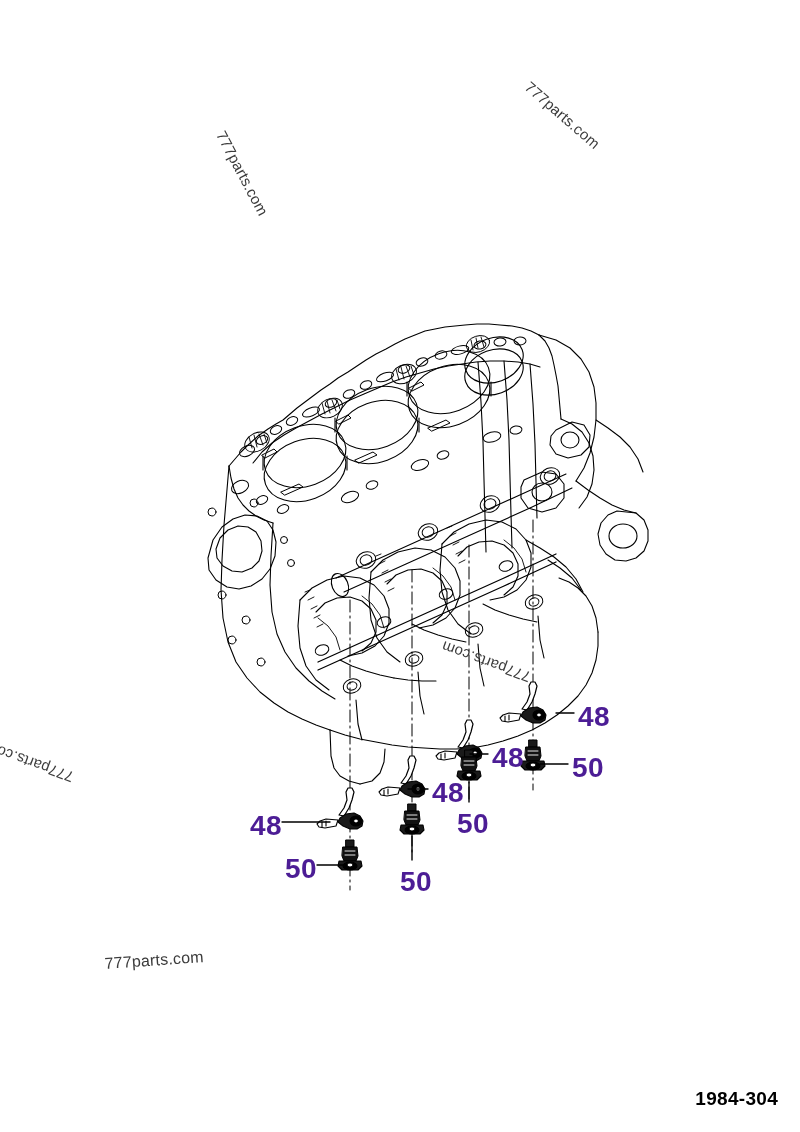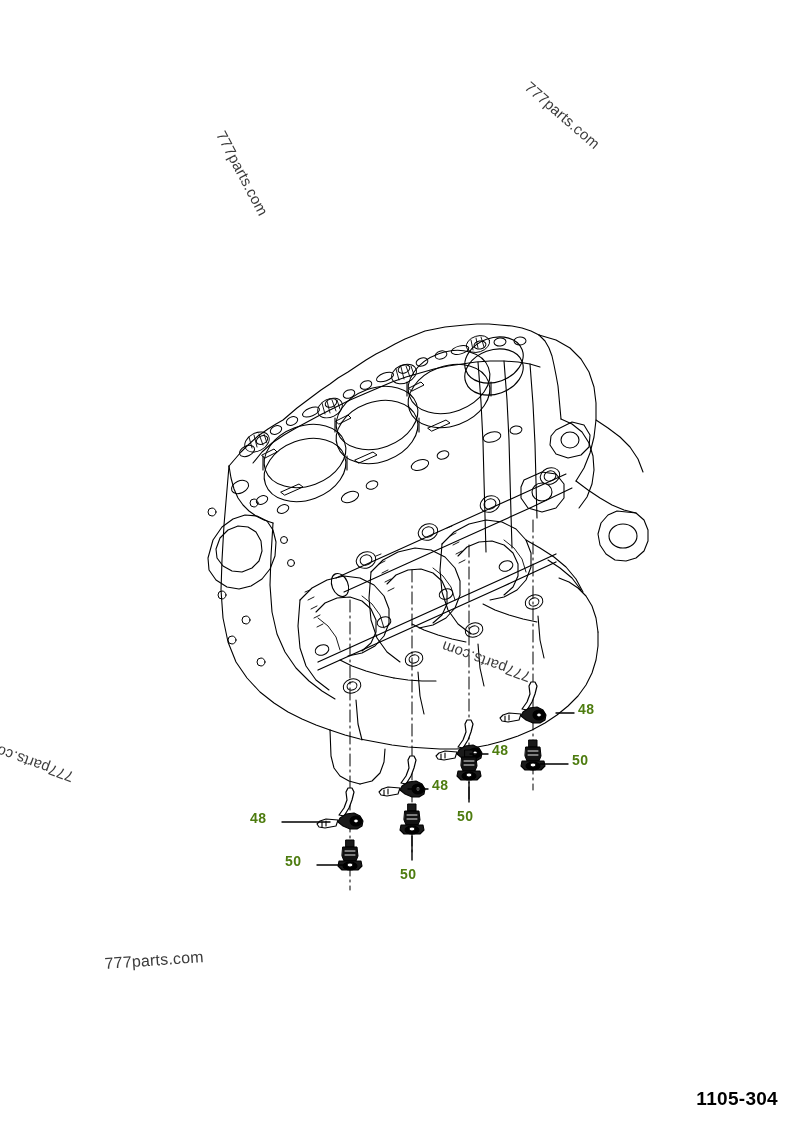--- a/index.html
+++ b/index.html
@@ -30,22 +30,22 @@
     font-family: "Liberation Sans", sans-serif;
     font-size: 15px;
     white-space: nowrap;
     opacity: 0.92;
     letter-spacing: 0.2px;
   }
   .callout {
     position: absolute;
     font-family: "Liberation Sans", sans-serif;
     font-weight: bold;
-    font-size: 14px;
-    color: #4d7c0f;
+    font-size: 28px;
+    color: #4c1d95;
     white-space: nowrap;
     letter-spacing: 0.5px;
     text-align: center;
   }
   #page-code {
     position: absolute;
     right: 22px;
     bottom: 22px;
     font-family: "Liberation Sans", sans-serif;
     font-weight: bold;
@@ -414,15 +414,15 @@
 
   <div class="callout" style="left:250px; top:810px;">48</div>
   <div class="callout" style="left:285px; top:853px;">50</div>
   <div class="callout" style="left:432px; top:777px;">48</div>
   <div class="callout" style="left:400px; top:866px;">50</div>
   <div class="callout" style="left:492px; top:742px;">48</div>
   <div class="callout" style="left:457px; top:808px;">50</div>
   <div class="callout" style="left:578px; top:701px;">48</div>
   <div class="callout" style="left:572px; top:752px;">50</div>
 
-  <div id="page-code">1105-304</div>
+  <div id="page-code">1984-304</div>
 
 </div>
 
 </body></html>

